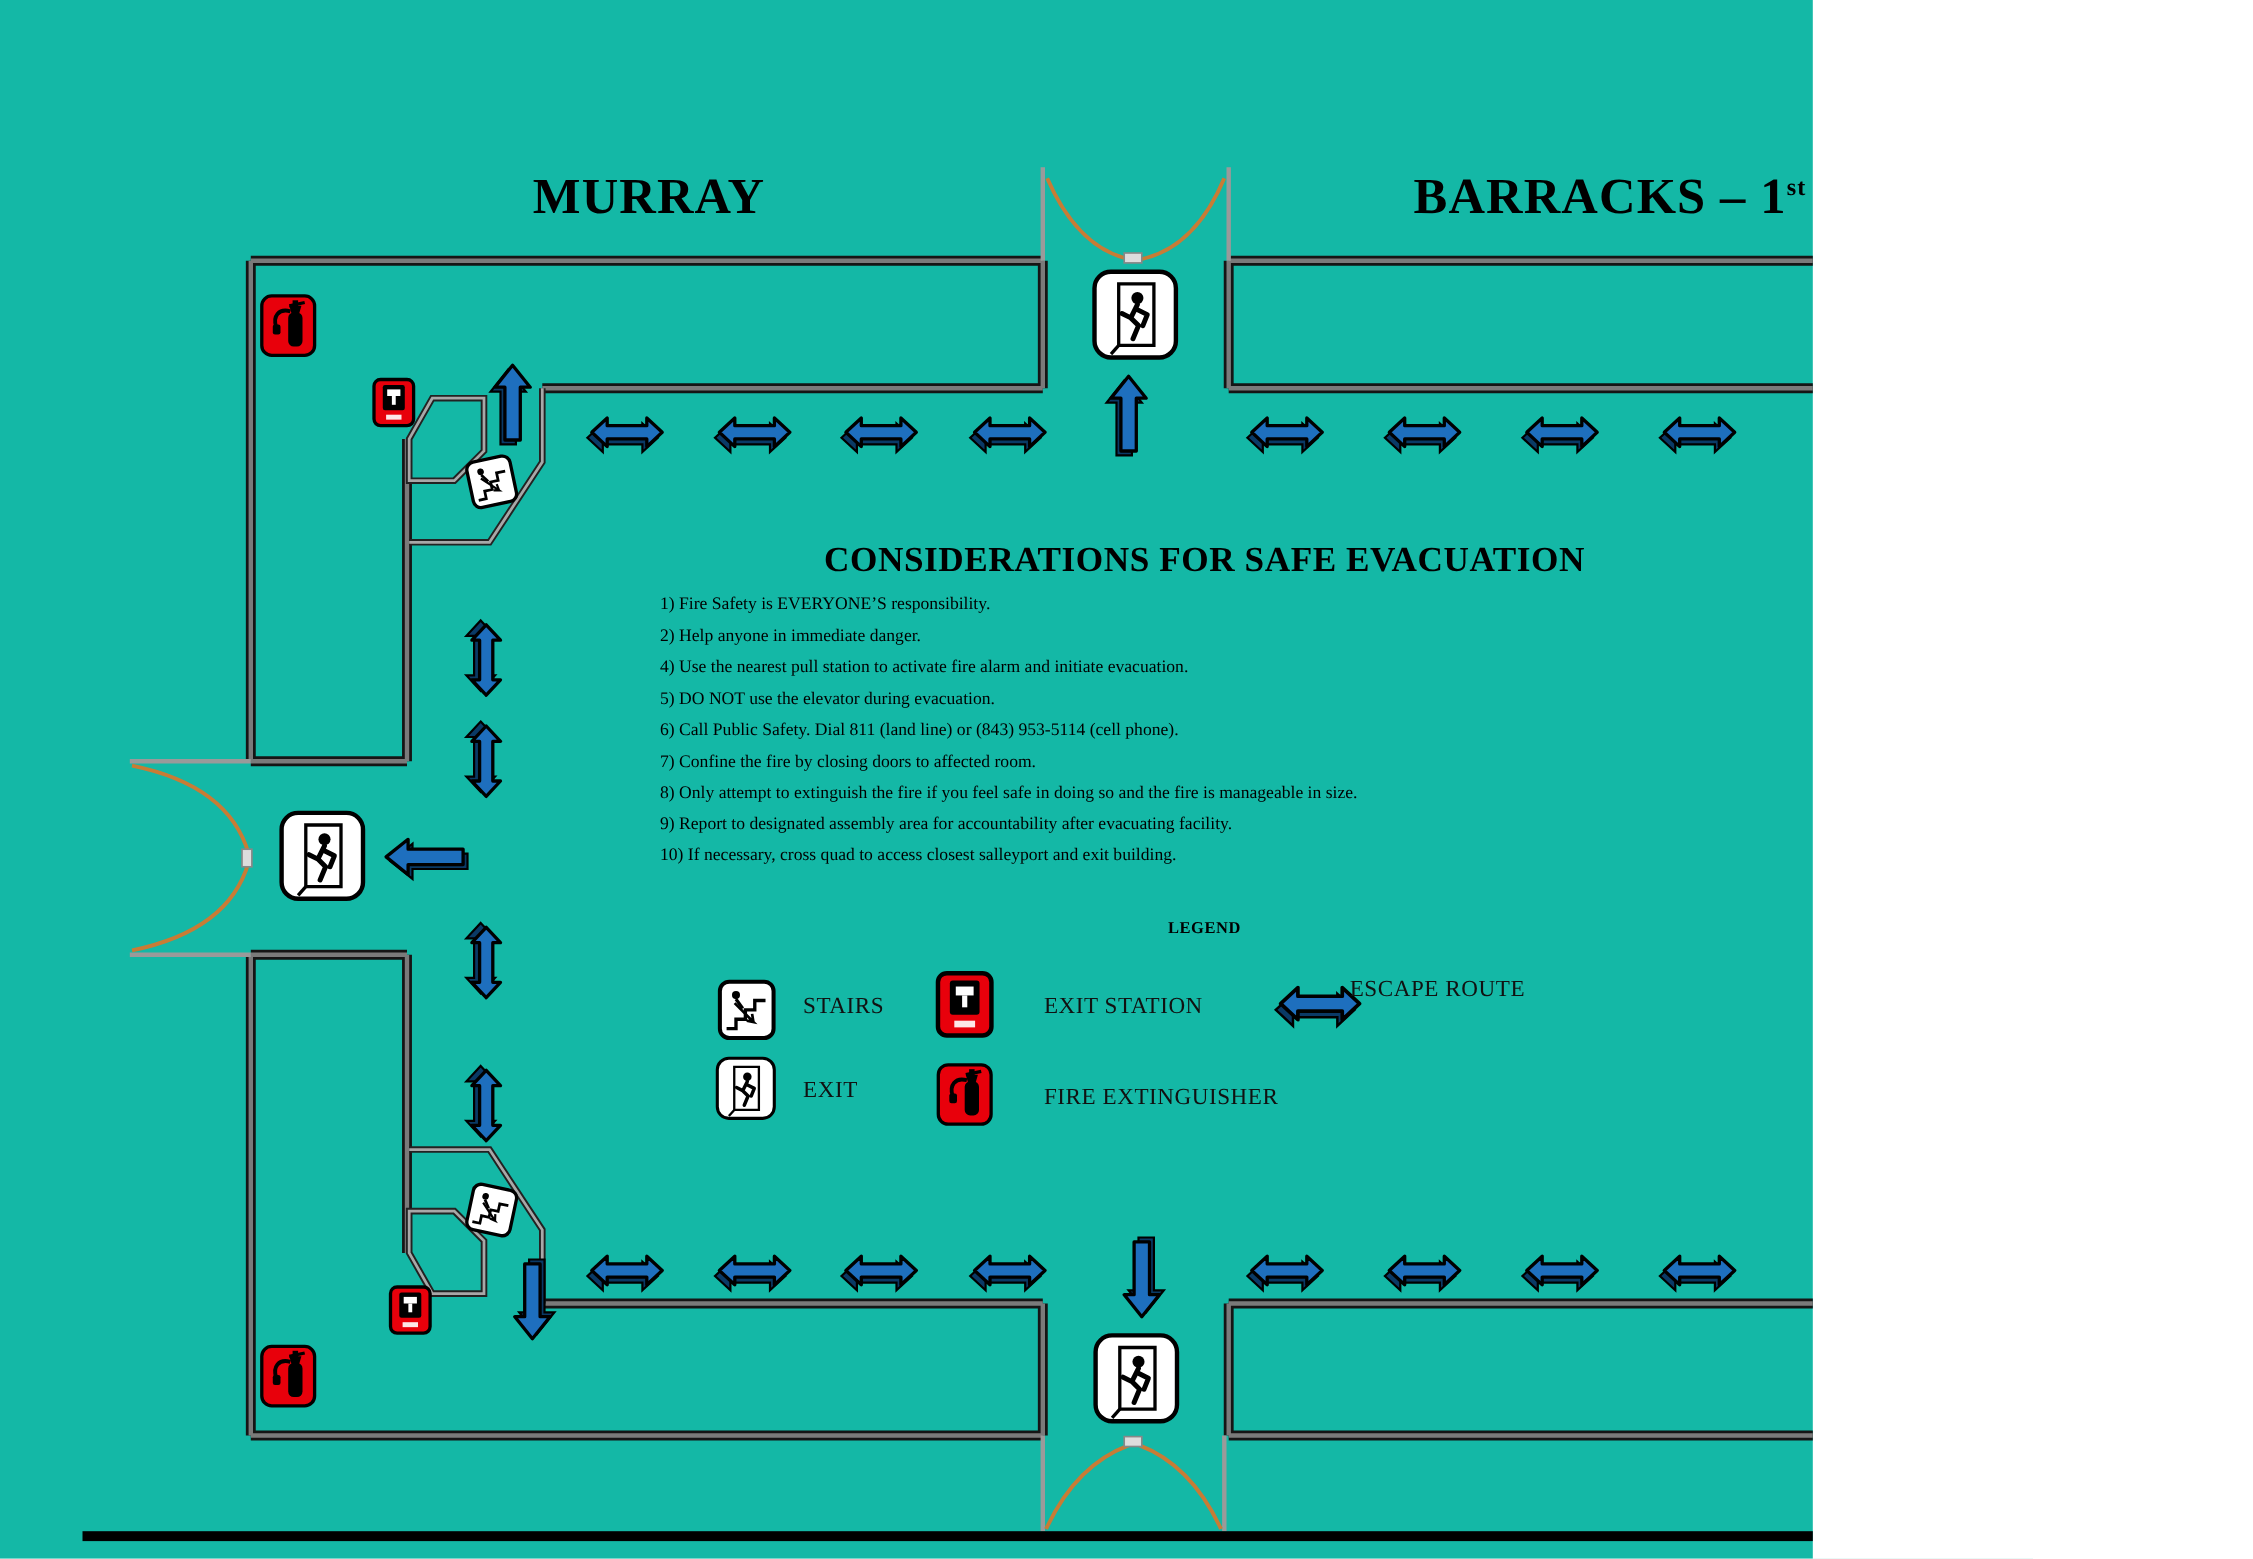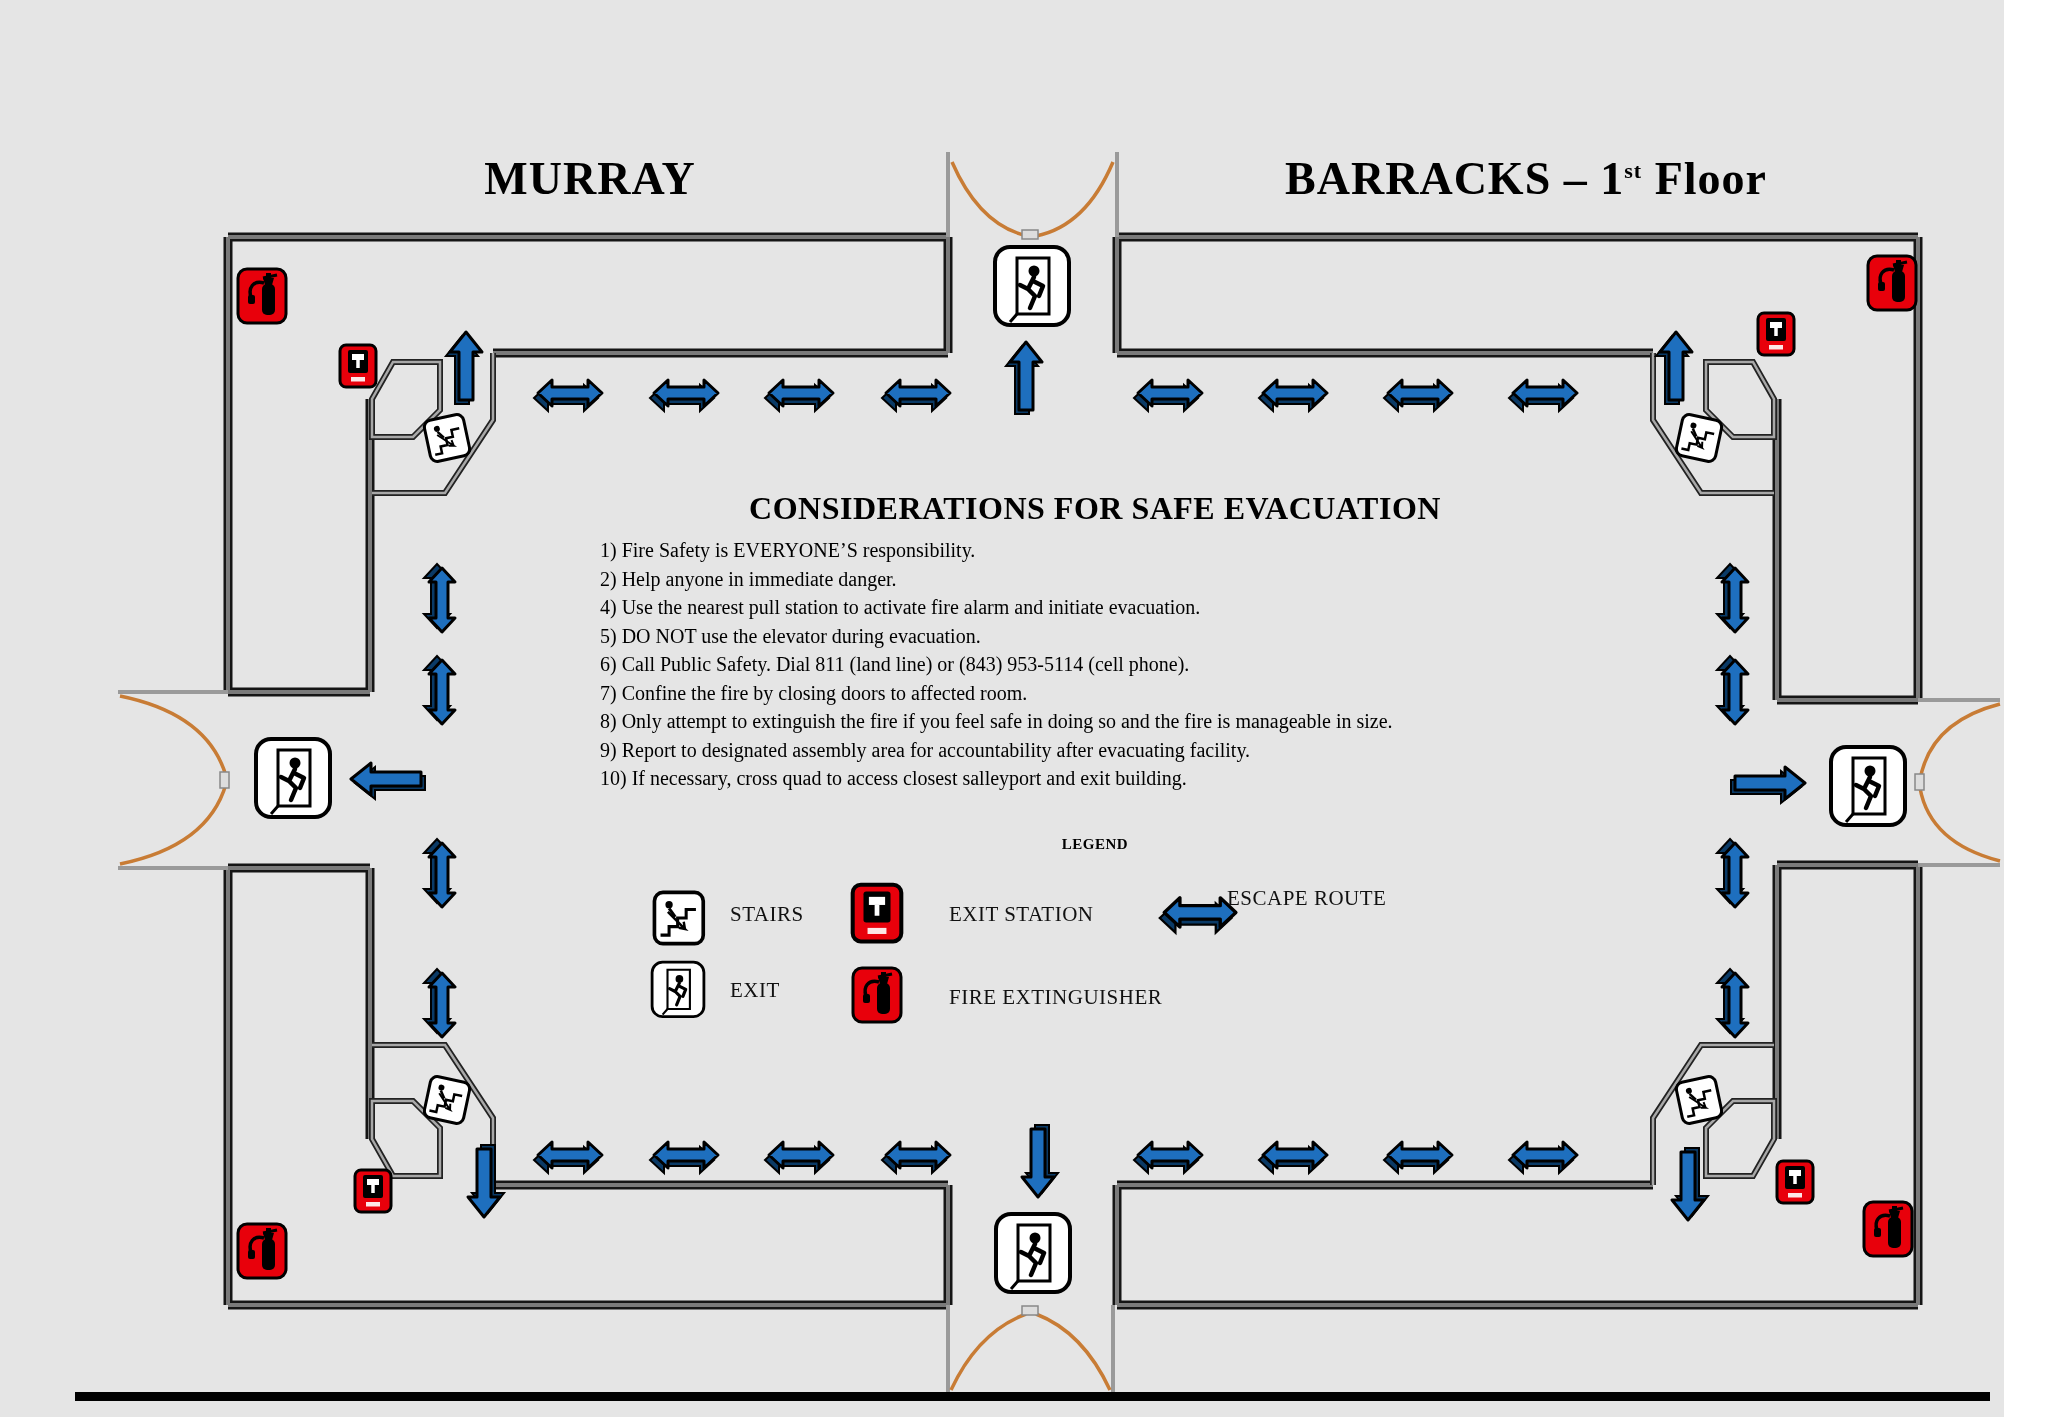--- a/index.html
+++ b/index.html
@@ -1,23 +1,23 @@
 <!DOCTYPE html>
 <html><head>
 <meta charset="utf-8">
 <style>
   html,body{margin:0;padding:0;background:#fff;}
-  .stage{position:relative;width:2004px;height:1417px;background:#e5e5e5;overflow:hidden;
+  .stage{position:relative;width:1648px;height:1417px;background:#14b8a6;overflow:hidden;
          font-family:"Liberation Serif","DejaVu Serif",serif;color:#000;}
   .stage svg{position:absolute;left:0;top:0;}
   .abs{position:absolute;white-space:nowrap;}
   .bldg-title{font-size:46px;font-weight:bold;letter-spacing:1px;}
   .bldg-title .sup{font-size:22px;vertical-align:super;line-height:0;}
   .cons-head{font-size:32px;font-weight:bold;letter-spacing:.5px;}
-  .cons-items{font-size:20px;line-height:28.5px;white-space:nowrap;}
+  .cons-items{font-size:16px;line-height:28.5px;white-space:nowrap;}
   .legend-head{font-size:15px;font-weight:bold;letter-spacing:.5px;}
   .legend-label{font-size:21px;letter-spacing:.5px;color:#111;}
   .center{transform:translateX(-50%);}
 </style>
 </head>
 <body>
 
 <div class="stage">
 
   <svg width="2048" height="1417" viewBox="0 0 2048 1417">

